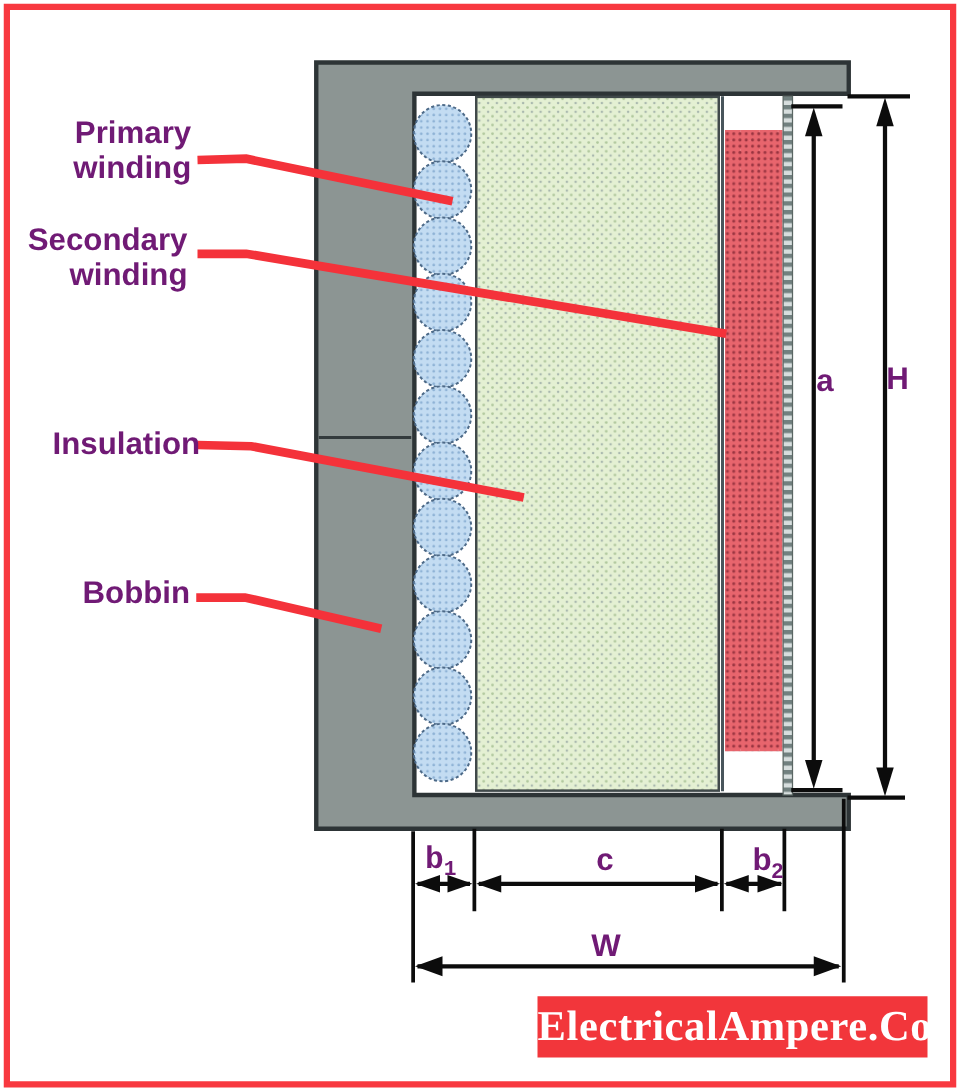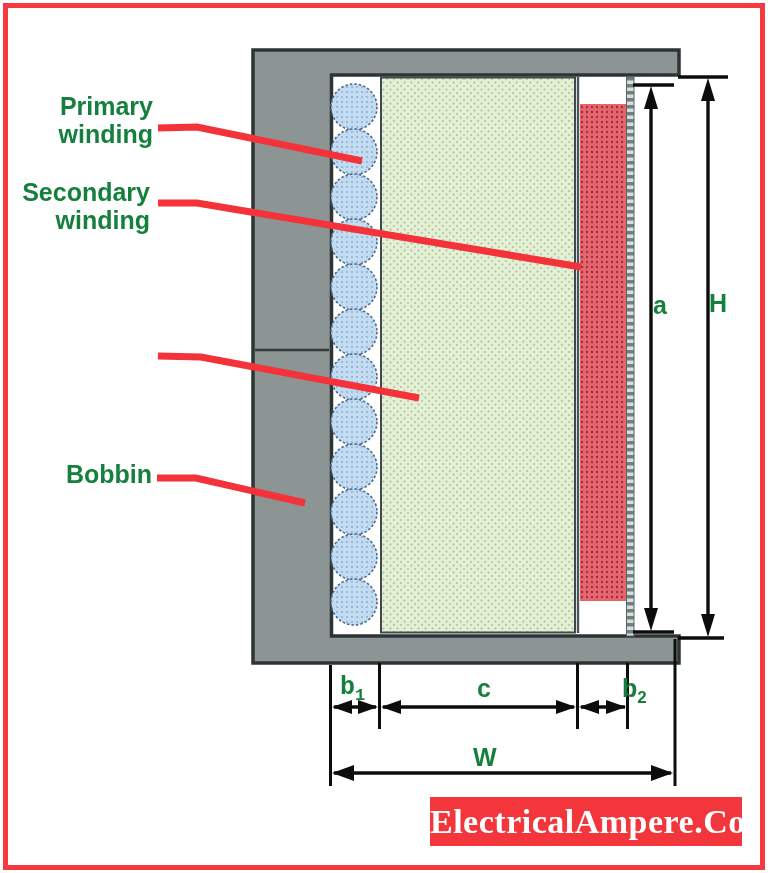--- a/index.html
+++ b/index.html
@@ -6,21 +6,21 @@
   .canvas {
     position:relative; width:768px; height:873px; background:#ffffff;
     overflow:hidden; font-family:"Liberation Sans", sans-serif;
   }
   .red-frame {
     position:absolute; left:3px; top:3px; right:3px; bottom:3px;
     border:5px solid #f8383f; pointer-events:none;
   }
   svg.diagram { position:absolute; left:0; top:0; }
   .lbl {
-    position:absolute; color:#15803d; font-weight:bold;
+    position:absolute; color:#701a75; font-weight:bold;
     font-size:25px; line-height:28px; white-space:nowrap;
   }
   .lbl.stack { text-align:right; }
   .sub { font-size:17px; vertical-align:-6px; font-weight:bold; }
   .watermark {
     position:absolute; left:430px; top:797px; width:312px; height:49px;
     background:#f2363b; color:#ffffff; text-align:center;
     font-family:"Liberation Serif", serif; font-weight:bold;
     font-size:34px; line-height:49px; letter-spacing:0.5px;
   }
@@ -132,31 +132,32 @@
   <div class="lbl stack" style="top:92px; right:615px;">
     <div>Primary</div>
     <div>winding</div>
   </div>
 
   <div class="lbl stack" style="top:178px; right:618px;margin-left:12px;">
     <div>Secondary</div>
     <div>winding</div>
   </div>
 
+  <div class="lbl" style="left:42px; top:341px;">Insulation</div>
 
   <div class="lbl" style="left:66px; top:460px;text-align:center;">Bobbin</div>
 
   <div class="lbl" style="left:653px; top:291px;">a</div>
 
   <div class="lbl" style="left:709px; top:289px;">H</div>
 
   <div class="lbl" style="left:340px; top:674px;font-family:Liberation Mono, monospace;"><span>b</span><span class="sub">1</span></div>
 
   <div class="lbl" style="left:477px; top:674px;">c</div>
 
-  <div class="lbl" style="left:622px; top:674px;"><span>b</span><span class="sub">2</span></div>
+  <div class="lbl" style="left:602px; top:674px;"><span>b</span><span class="sub">2</span></div>
 
   <div class="lbl" style="left:473px; top:743px;">W</div>
 
   <div class="watermark">ElectricalAmpere.Com</div>
 
   <div class="red-frame"></div>
 </div>
 
 </body></html>

